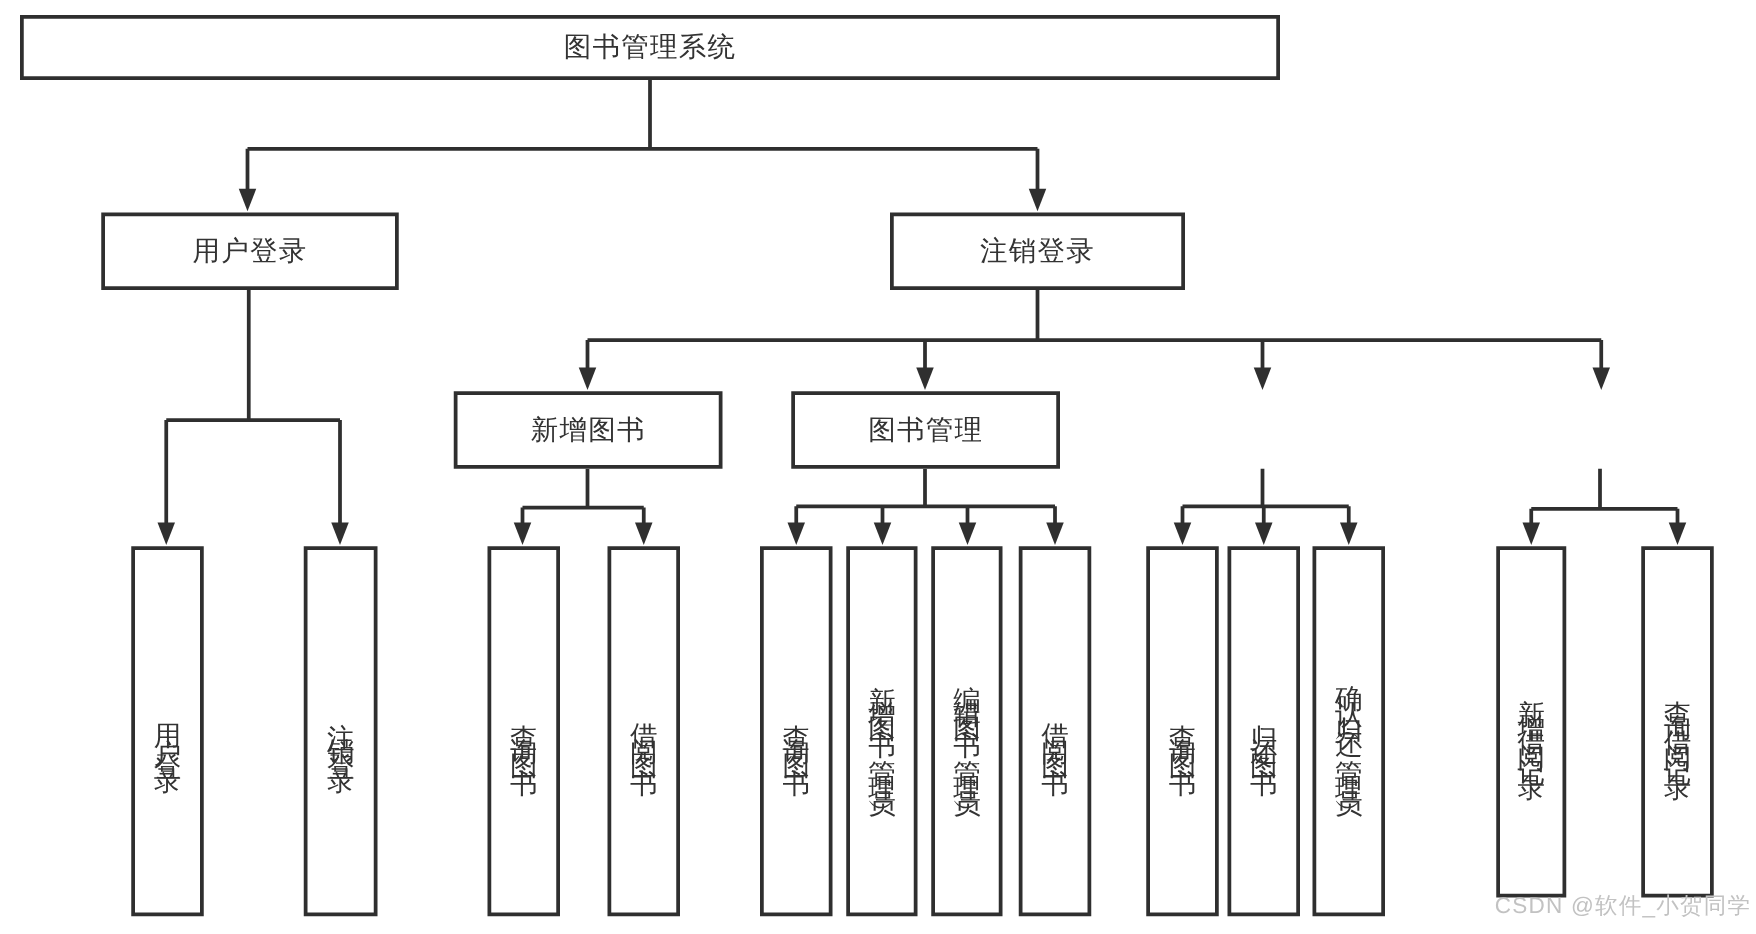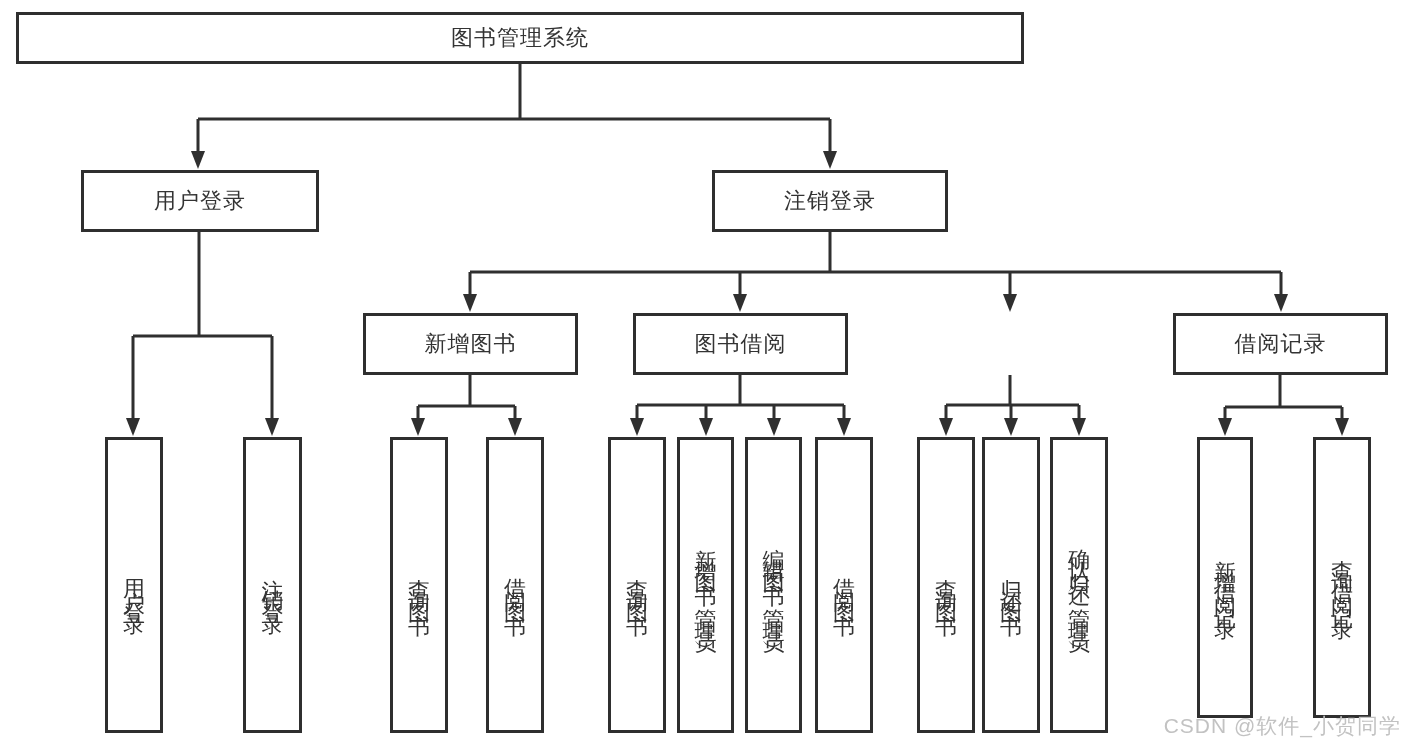--- a/index.html
+++ b/index.html
@@ -20,21 +20,21 @@
     background:var(--background);display:flex;align-items:center;justify-content:center;
     color:var(--text);font-size:22px;letter-spacing:1px;
   }
   .node .lbl{white-space:nowrap;}
   .vnode .lbl{
     writing-mode:vertical-rl;text-orientation:mixed;
     letter-spacing:12px;white-space:nowrap;line-height:1;
   }
   .watermark{
     position:absolute;right:4px;top:712px;color:var(--watermark);
-    font-size:21px;letter-spacing:1px;white-space:nowrap;
+    font-size:18px;letter-spacing:1px;white-space:nowrap;
   }
 </style>
 </head>
 <body>
 
 <div class="stage">
 
   <svg width="1405" height="747" viewBox="0 0 1405 747" aria-hidden="true">
     <g stroke="var(--line)" stroke-width="3" fill="none">
 
@@ -90,24 +90,21 @@
     <span class="lbl">用户登录</span>
   </div>
   <div class="node" style="left:712px;top:170px;width:236px;height:62px">
     <span class="lbl">注销登录</span>
   </div>
 
   <div class="node" style="left:363px;top:313px;width:215px;height:62px">
     <span class="lbl">新增图书</span>
   </div>
   <div class="node" style="left:633px;top:313px;width:215px;height:62px">
-    <span class="lbl">图书借阅</span>
-  </div>
-  <div class="node" style="left:1173px;top:313px;width:215px;height:62px">
-    <span class="lbl">借阅记录</span>
+    <span class="lbl">图书管理</span>
   </div>
 
   <div class="node vnode" style="left:105px;top:437px;width:58px;height:296px">
     <span class="lbl">用户登录</span>
   </div>
   <div class="node vnode" style="left:243px;top:437px;width:59px;height:296px">
     <span class="lbl">注销登录</span>
   </div>
 
   <div class="node vnode" style="left:390px;top:437px;width:58px;height:296px">

